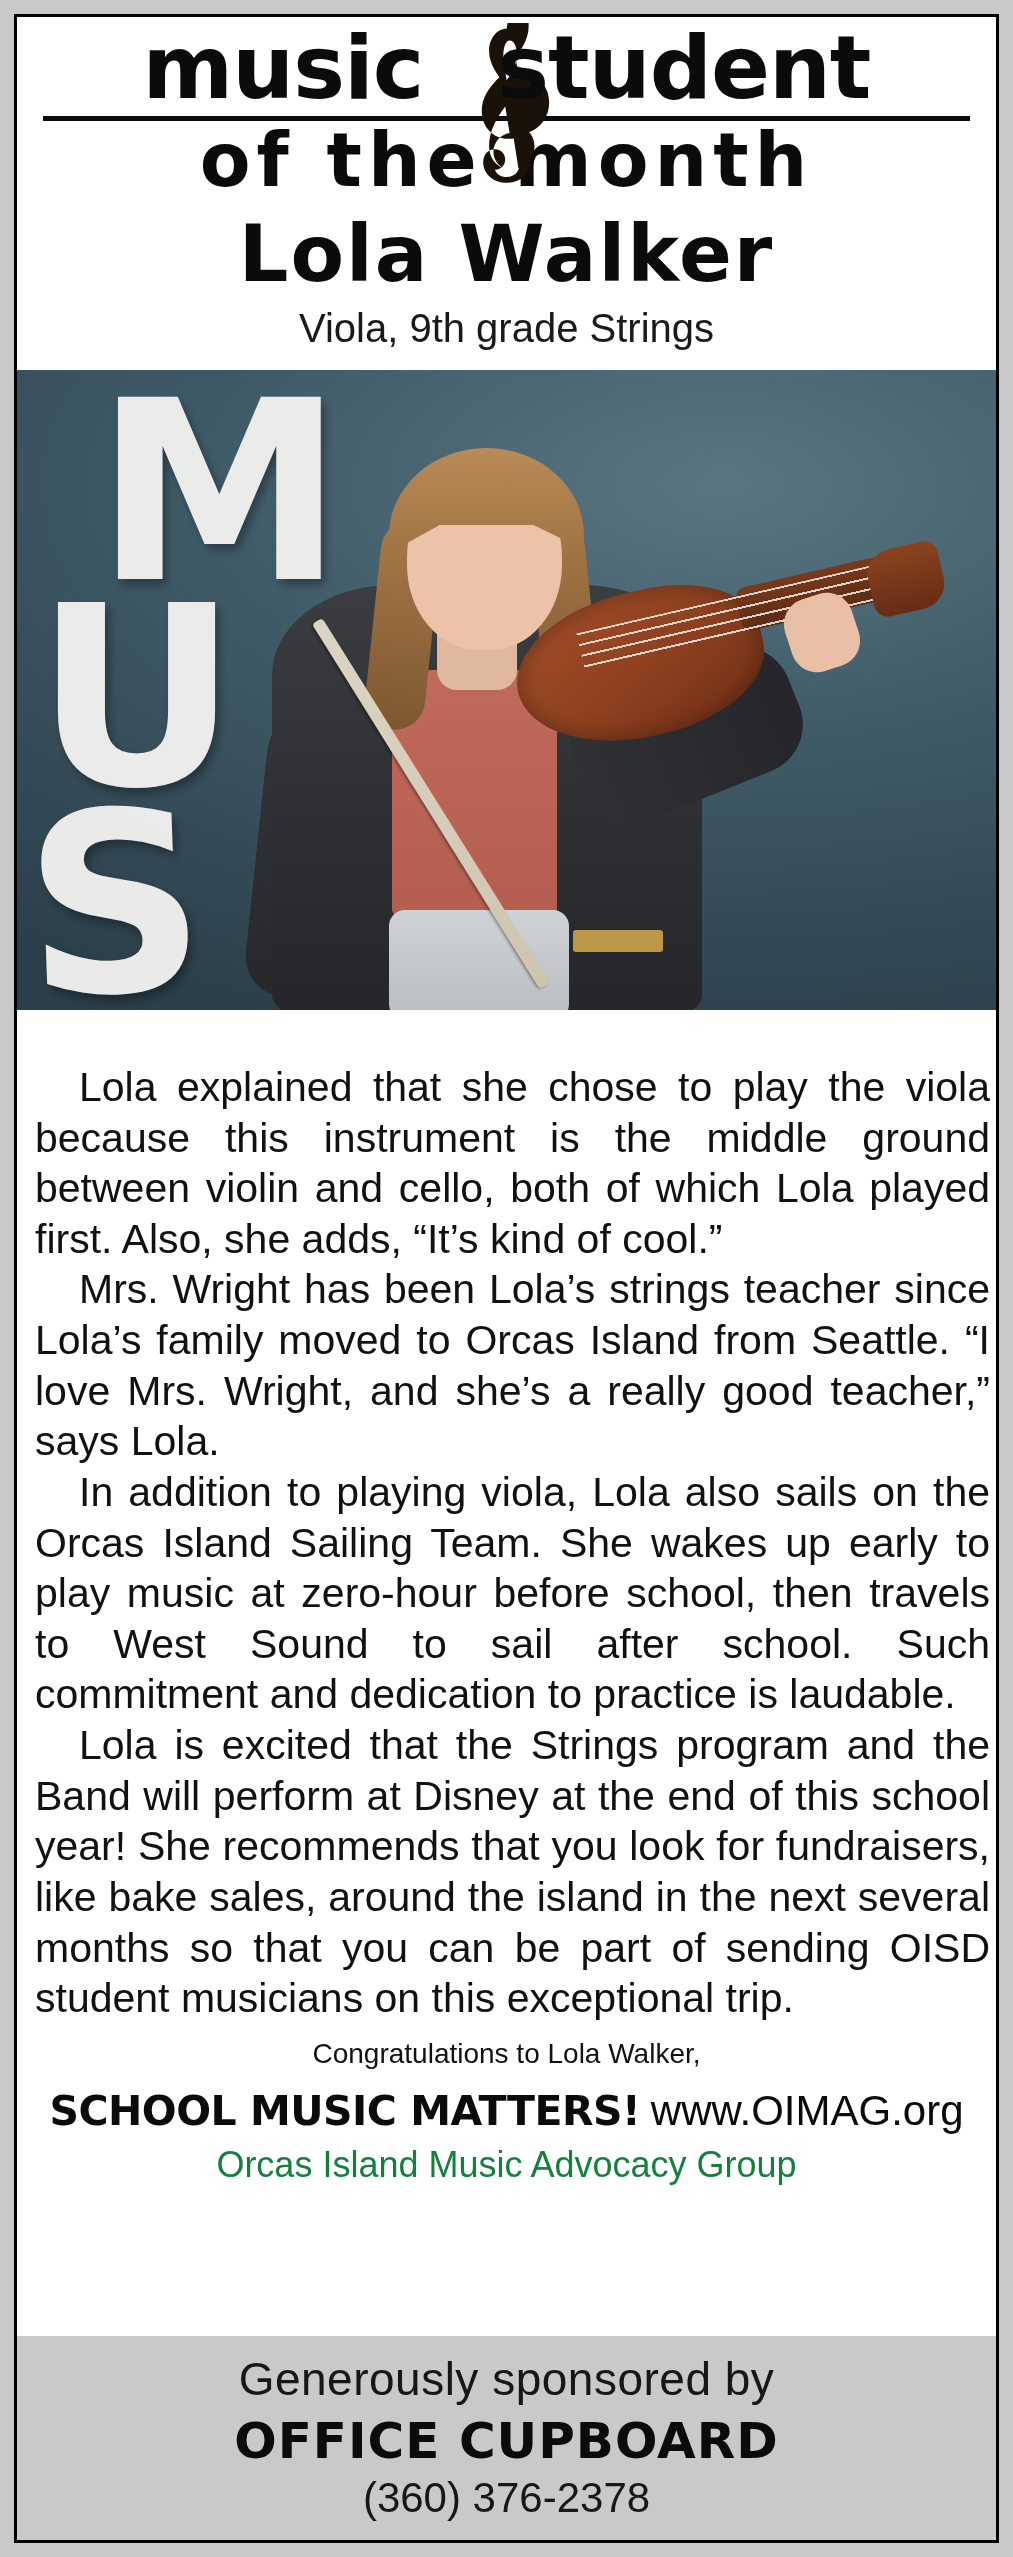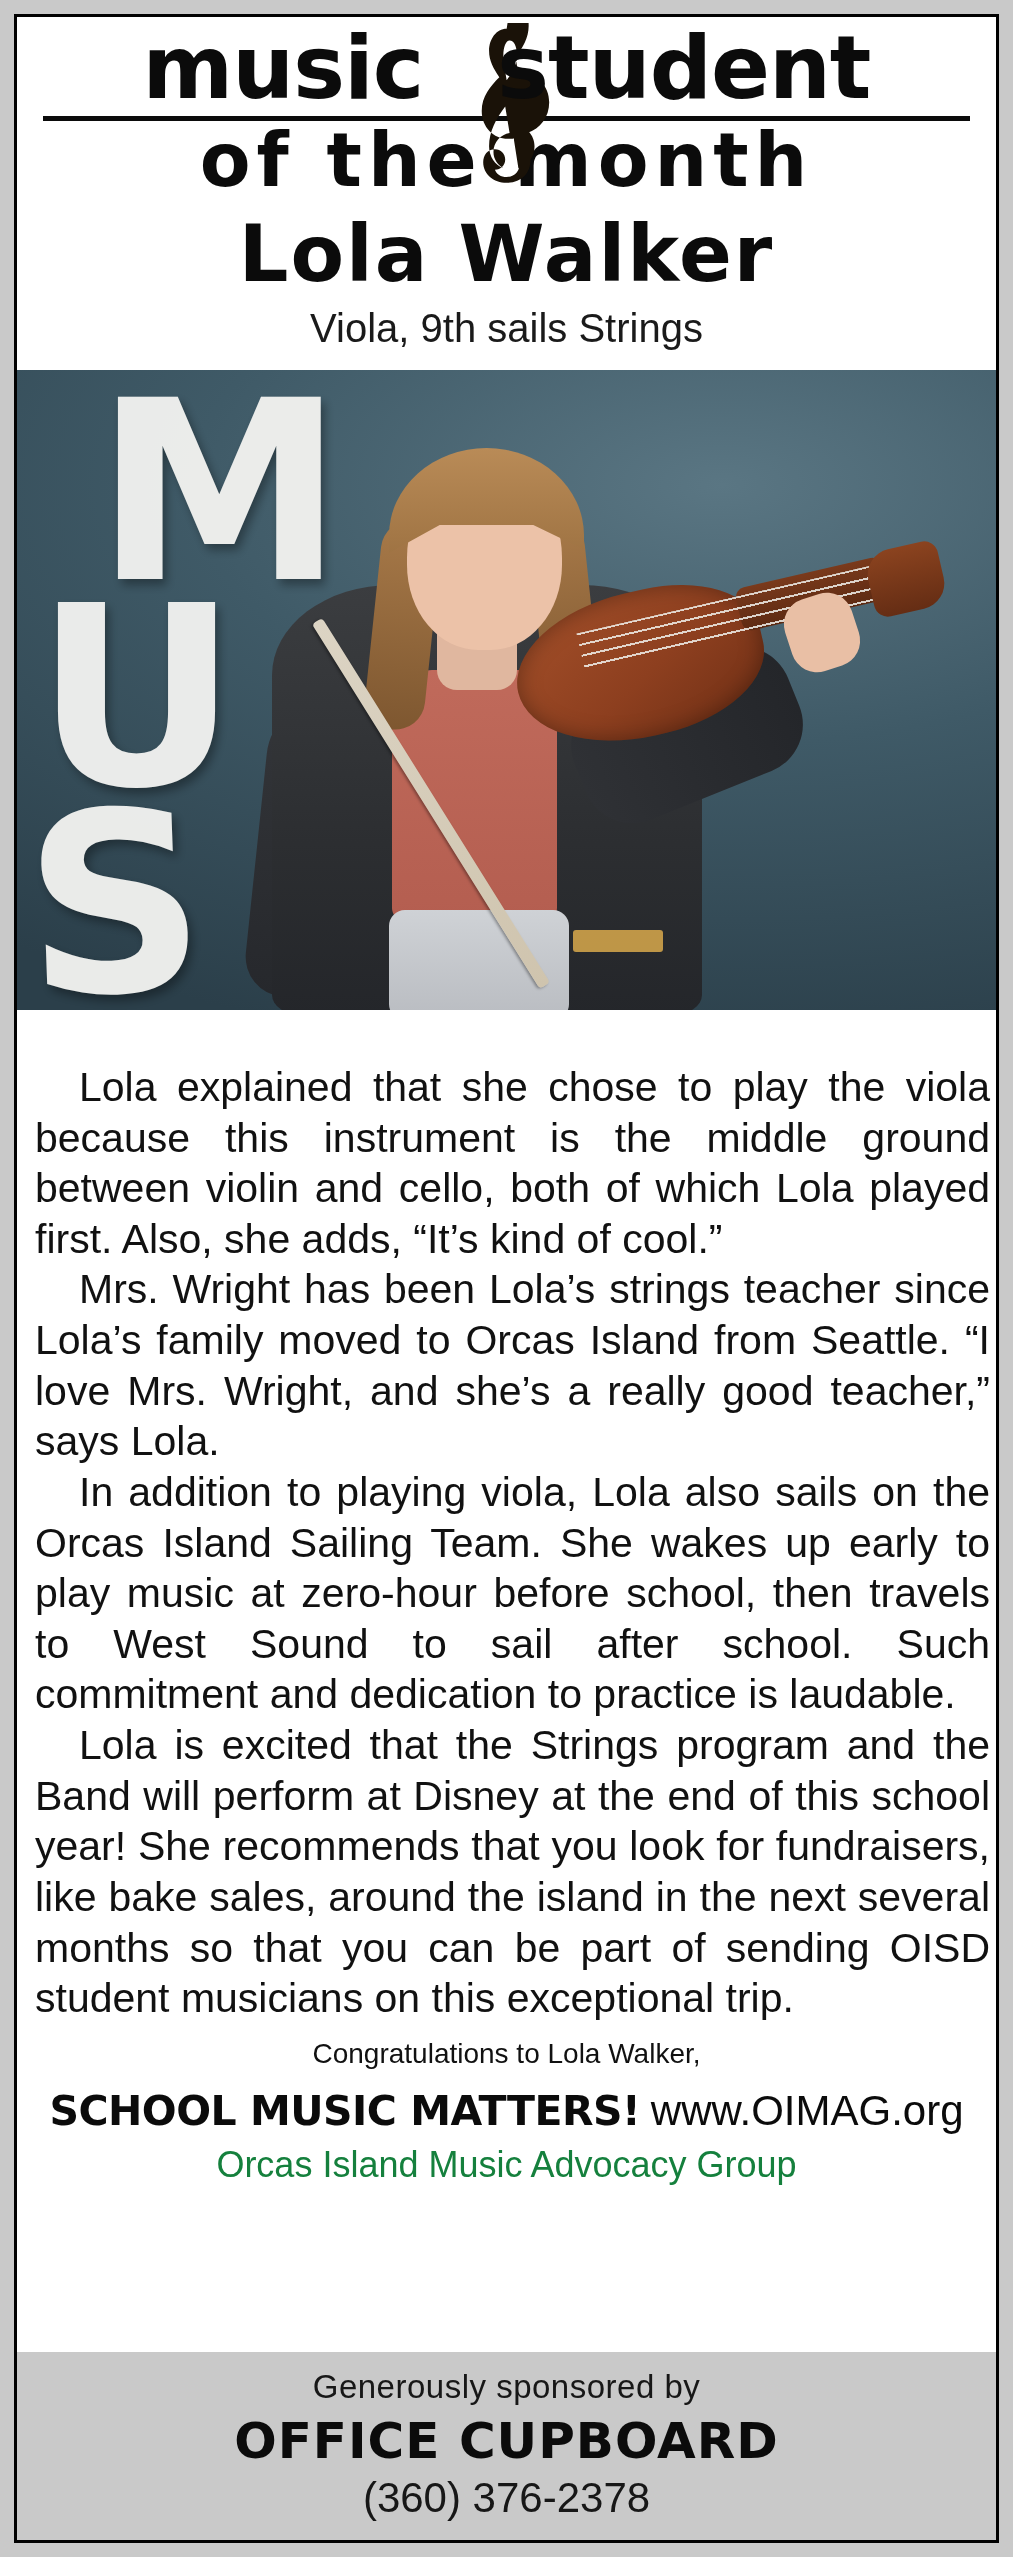--- a/index.html
+++ b/index.html
@@ -346,21 +346,21 @@
     left: 0;
     right: 0;
     bottom: 0;
     background: #c9c9c9;
     padding: 14px 18px 18px 18px;
     text-align: center;
     border-top: 2px solid #c9c9c9;
   }
   .sponsor .line1 {
     font-family: "Liberation Sans", sans-serif;
-    font-size: 33px;
+    font-size: 46px;
     color: #171717;
     letter-spacing: .5px;
   }
   .sponsor .line2 {
     font-family: "DejaVu Sans", sans-serif;
     font-weight: bold;
     font-size: 50px;
     letter-spacing: 1px;
     color: #0b0b0b;
     margin-top: 6px;
@@ -385,21 +385,21 @@
         </g>
       </svg>
 
       <div class="title-line1">
         <span>music</span><span class="gap"></span><span>student</span>
       </div>
       <div class="rule"></div>
       <div class="title-line2">of the month</div>
 
       <div class="student-name">Lola Walker</div>
-      <div class="student-sub">Viola,  9th sails Strings</div>
+      <div class="student-sub">Viola,  9th grade Strings</div>
     </div>
 
     <div class="photo-wrap">
       <div class="photo">
         <div class="wall-letters">
           <div>M</div>
           <div>U</div>
           <div>S</div>
         </div>
         <div class="subj-arm-l"></div>

